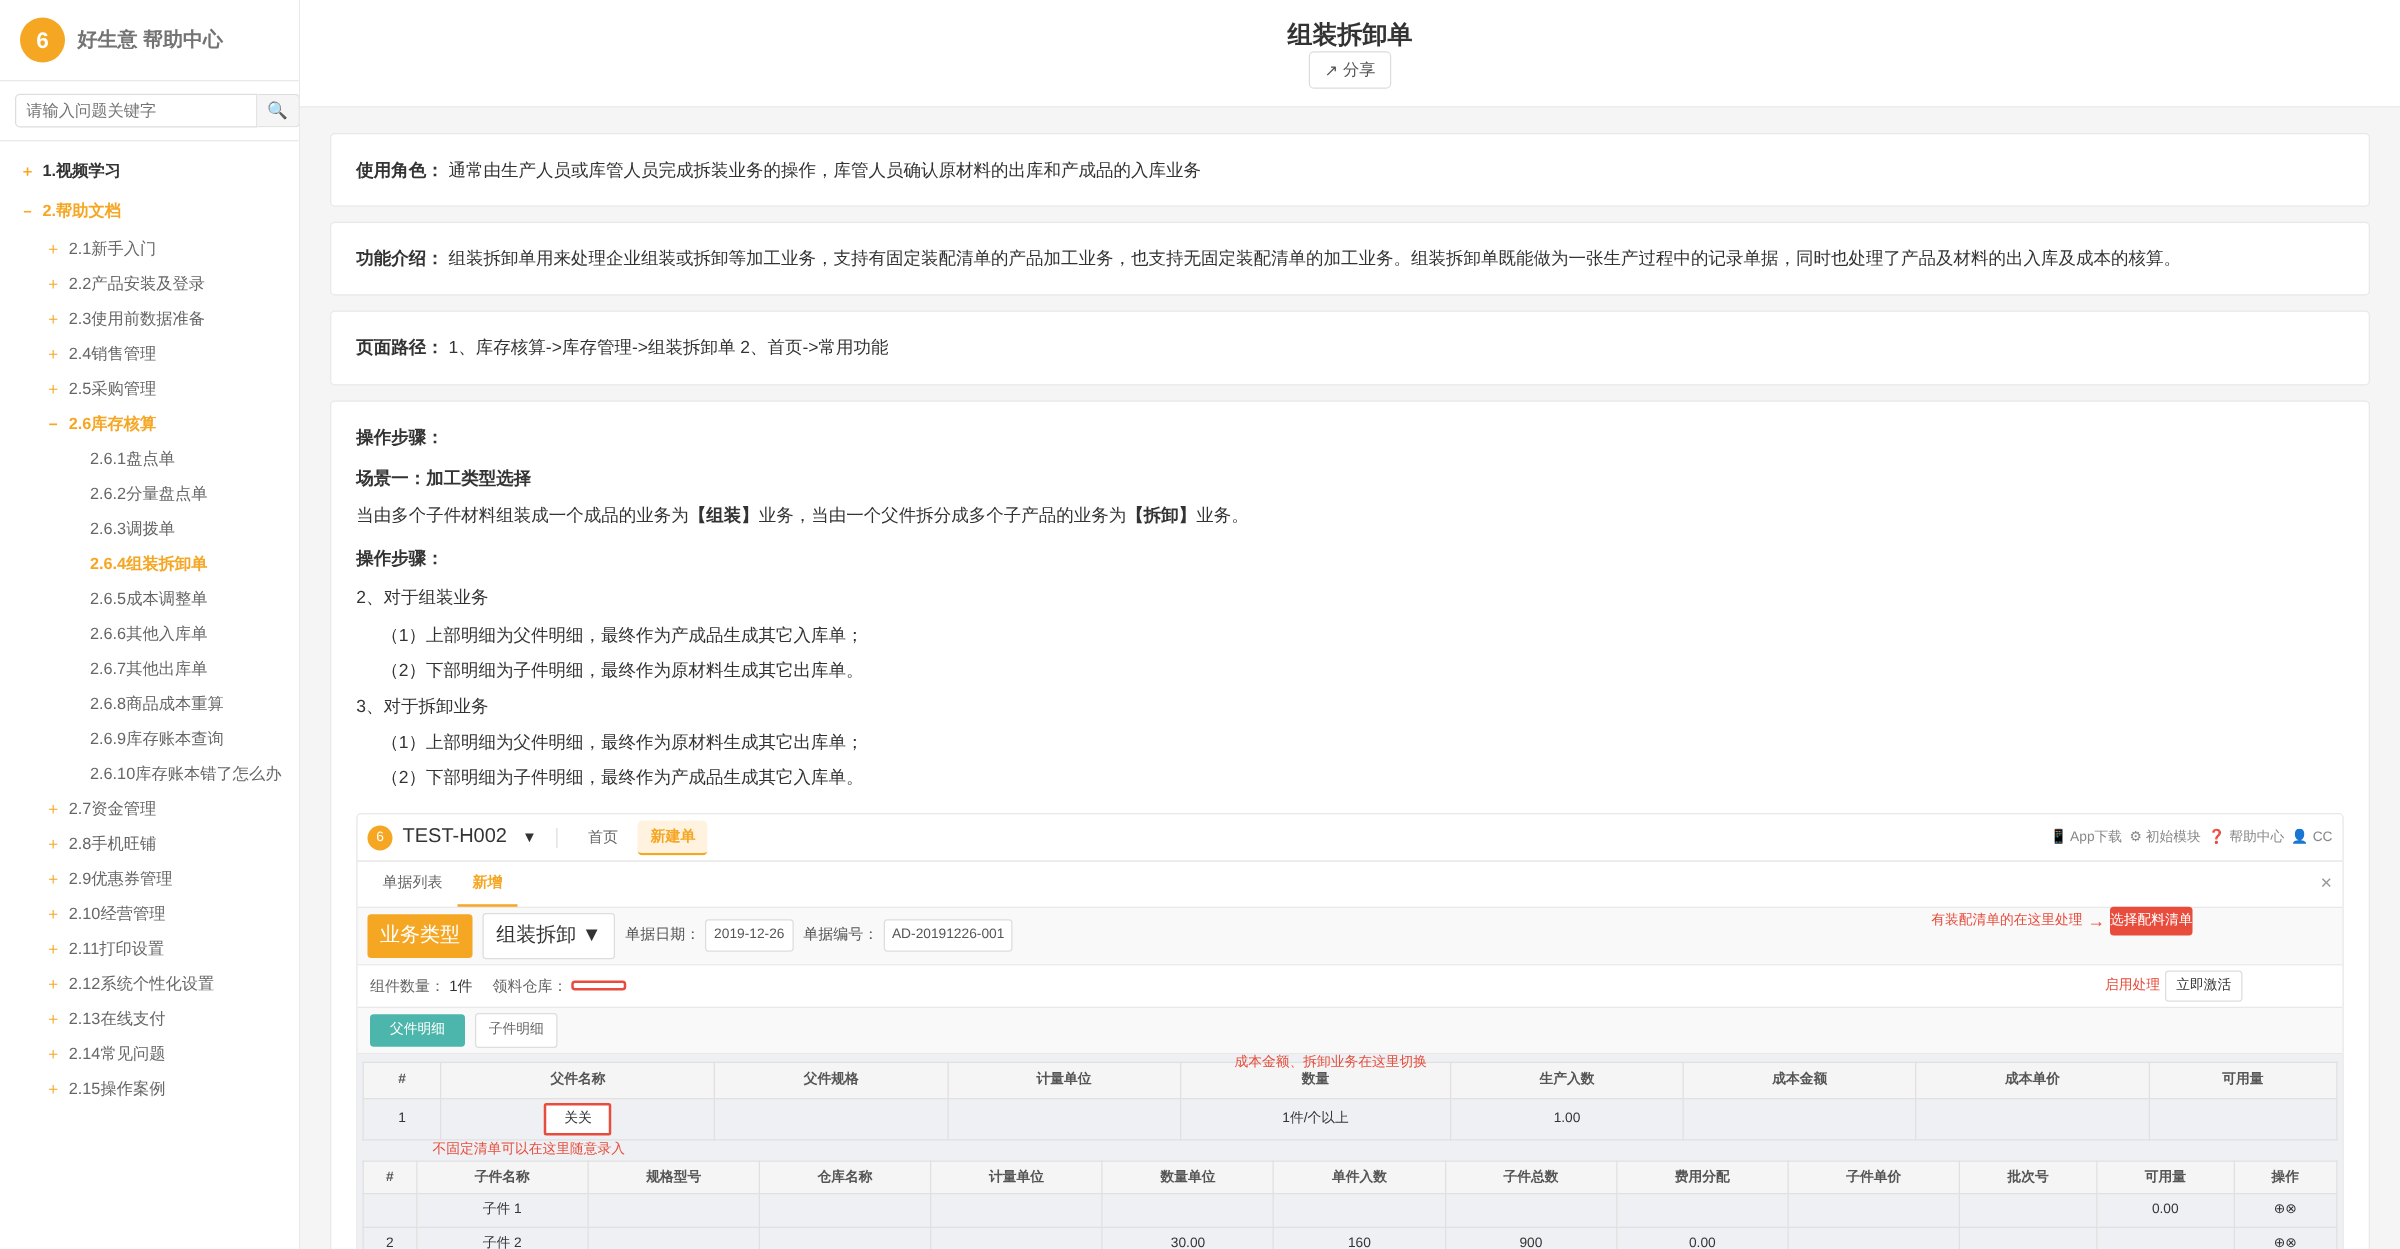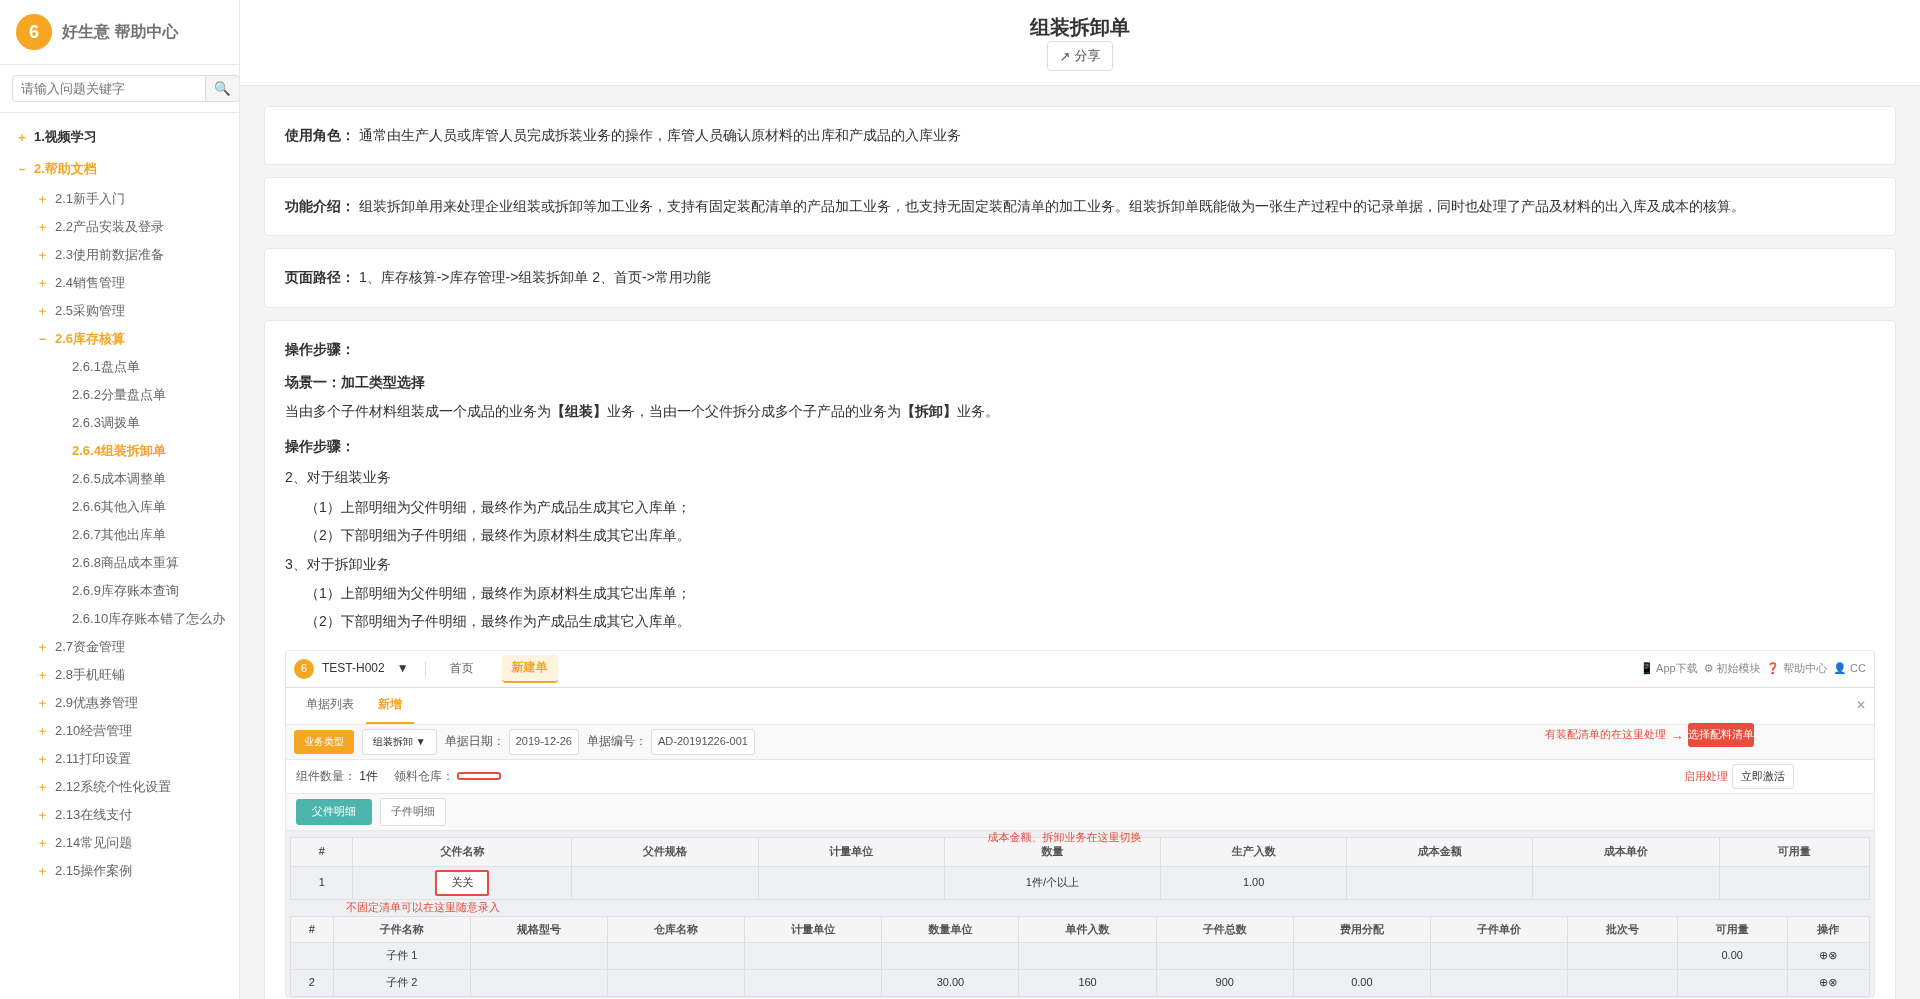--- a/index.html
+++ b/index.html
@@ -122,32 +122,32 @@
       padding: 0;
       position: relative;
     }
     .ss-topbar {
       background: #fff;
       border-bottom: 1px solid #ddd;
       padding: 4px 8px;
       display: flex; align-items: center; gap: 8px; font-size: 12px;
     }
     .ss-logo { background: #f5a623; color: #fff; border-radius: 50%; width: 20px; height: 20px; display: flex; align-items: center; justify-content: center; font-size: 11px; }
-    .ss-nav { display: flex; gap: 20px; flex: 1; }
+    .ss-nav { display: flex; gap: 8px; flex: 1; }
     .ss-nav-item { padding: 3px 8px; font-size: 12px; color: #666; cursor: pointer; }
     .ss-nav-item.active-tab { background: #fff3e8; color: #f5a623; border-bottom: 2px solid #f5a623; }
     .ss-icons { display: flex; gap: 6px; align-items: center; font-size: 11px; color: #888; }
 
     .ss-toolbar {
       background: #f9f9f9;
       border-bottom: 1px solid #e8e8e8;
       padding: 4px 8px;
       display: flex; align-items: center; gap: 8px; font-size: 12px;
     }
-    .ss-btn { padding: 3px 10px; border-radius: 3px; font-size: 10px; cursor: pointer; }
+    .ss-btn { padding: 3px 10px; border-radius: 3px; font-size: 16px; cursor: pointer; }
     .ss-btn-orange { background: #f5a623; color: #fff; border: none; }
     .ss-btn-white { background: #fff; color: #333; border: 1px solid #ddd; }
     .ss-field { display: flex; align-items: center; gap: 4px; font-size: 12px; color: #555; }
     .ss-table {
       width: 100%; border-collapse: collapse; font-size: 11px; margin-top: 6px;
     }
     .ss-table th {
       background: #f5f5f5; padding: 4px 6px; border: 1px solid #e0e0e0; color: #555; text-align: center;
     }
     .ss-table td {
@@ -337,21 +337,21 @@
         <div class="step-line">3、对于拆卸业务</div>
         <div class="sub-step">（1）上部明细为父件明细，最终作为原材料生成其它出库单；</div>
         <div class="sub-step">（2）下部明细为子件明细，最终作为产成品生成其它入库单。</div>
       </div>
 
       <div class="screenshot-container" style="margin-top:16px;">
         <div class="screenshot">
 
           <div class="ss-topbar">
             <div class="ss-logo">6</div>
-            <span style="font-size:12px; color:#333; margin-right:4px;">TEST-H002</span>
+            <span style="font-size:16px; color:#333; margin-right:4px;">TEST-H002</span>
             <span>▼</span>
             <div style="width:1px; height:16px; background:#ddd; margin:0 8px;"></div>
             <div class="ss-nav">
               <span class="ss-nav-item">首页</span>
               <span class="ss-nav-item active-tab" style="background:#fff3e0; color:#f5a623; font-weight:bold; padding:2px 10px; border-radius:4px; font-size:12px;">新建单</span>
             </div>
             <div class="ss-icons">
               <span>📱 App下载</span>
               <span>⚙ 初始模块</span>
               <span>❓ 帮助中心</span>

